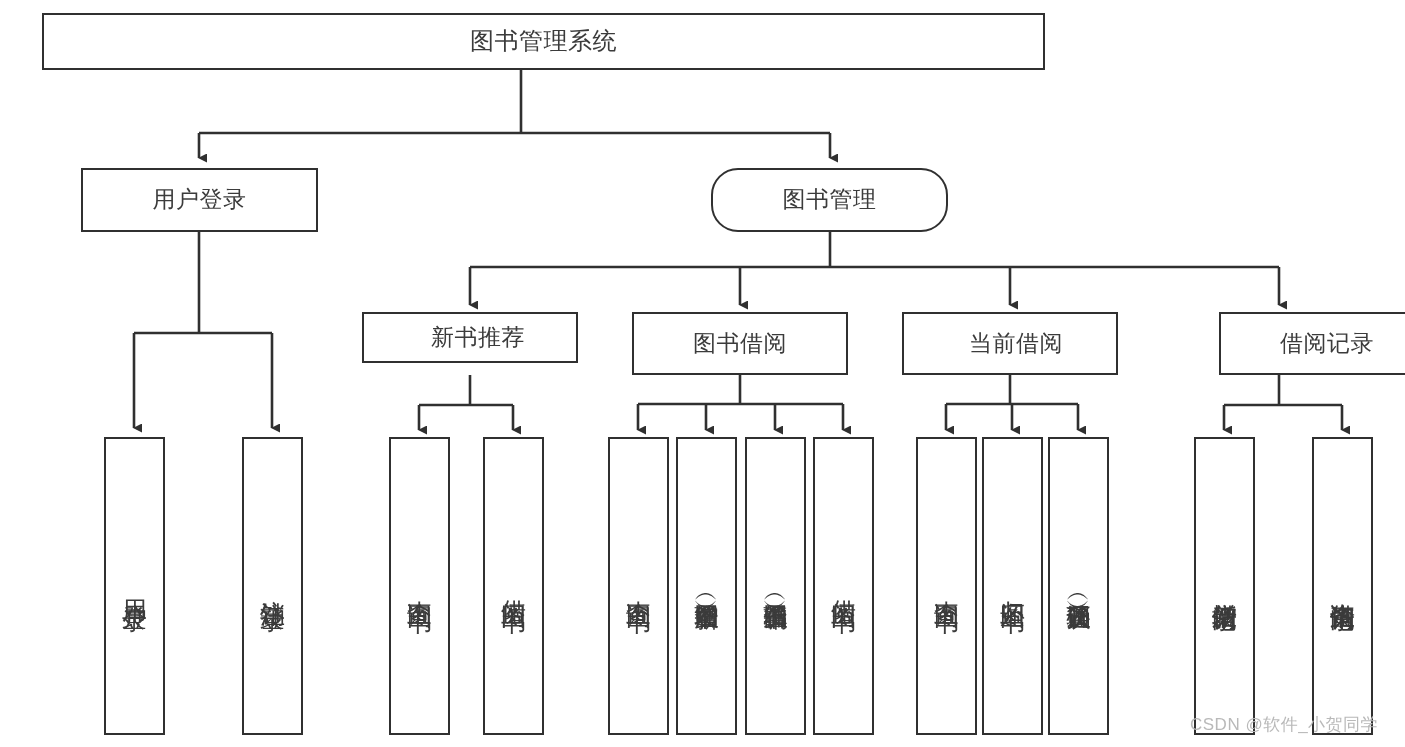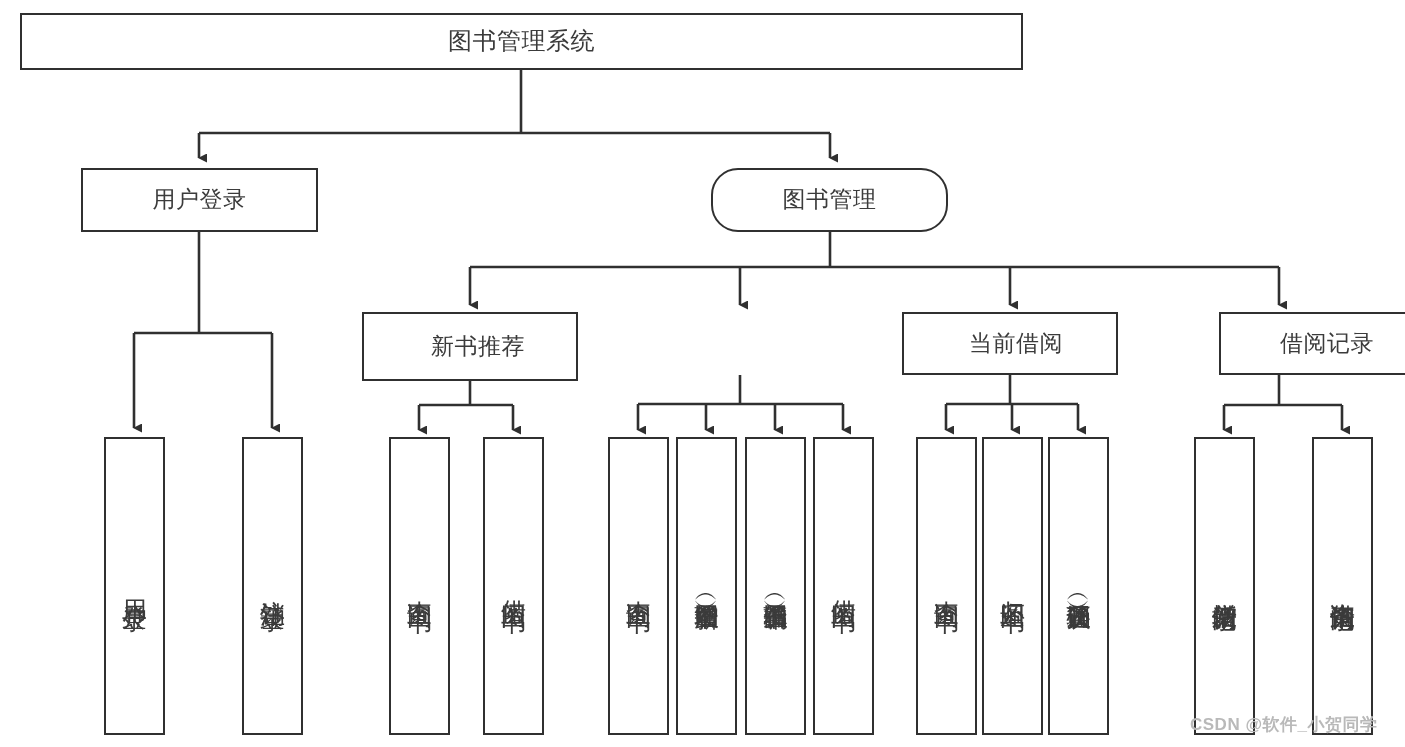--- a/index.html
+++ b/index.html
@@ -27,20 +27,21 @@
     justify-content: center;
     color: #3b3b3b;
   }
   .node.horiz {
     font-size: 23px;
     letter-spacing: 0.5px;
     line-height: 1.1;
   }
   .node.root {
     font-size: 24px;
+    margin-left: 22px;
   }
   .node.vert {
     writing-mode: vertical-rl;
     text-orientation: upright;
     font-size: 25px;
     line-height: 1.0;
     letter-spacing: 3px;
     padding: 2px 0;
   }
   .node.vert.tight {
@@ -57,21 +58,20 @@
     width: 1405px;
     height: 747px;
     pointer-events: none;
   }
   .wm {
     position: absolute;
     color: #b9b9b9;
     font-size: 17px;
     letter-spacing: 0.5px;
     white-space: nowrap;
-    font-weight: bold;
   }
 </style>
 </head>
 <body>
 
 <div id="canvas">
 
   <svg class="links" viewBox="0 0 1405 747">
     <defs>
       <marker id="arw" markerWidth="9" markerHeight="9" refX="4.5" refY="8" orient="auto" markerUnits="userSpaceOnUse">
@@ -120,21 +120,22 @@
       <path d="M1224,405 L1224,430" marker-end="url(#arw)"></path>
       <path d="M1342,405 L1342,430" marker-end="url(#arw)"></path>
     </g>
   </svg>
 
   <div class="node horiz root" style="left:20px; top:13px; width:1003px; height:57px;">图书管理系统</div>
 
   <div class="node horiz" style="left:81px; top:168px; width:237px; height:64px;">用户登录</div>
   <div class="node horiz" style="left:711px; top:168px; width:237px; height:64px;border-radius:27px;">图书管理</div>
 
-  <div class="node horiz" style="left:362px; top:312px; width:216px; height:69px;padding-left:16px;">新书推荐</div>
+  <div class="node horiz" style="left:362px; top:312px; width:216px; height:51px;padding-left:16px;">新书推荐</div>
+  <div class="node horiz" style="left:632px; top:312px; width:216px; height:63px;">图书借阅</div>
   <div class="node horiz" style="left:902px; top:312px; width:216px; height:63px;padding-left:12px;">当前借阅</div>
   <div class="node horiz" style="left:1171px; top:312px; width:216px; height:63px;margin-left:48px;">借阅记录</div>
 
   <div class="node vert" style="left:104px; top:437px; width:61px; height:298px;">用户登录</div>
   <div class="node vert" style="left:242px; top:437px; width:61px; height:298px;">注销登录</div>
 
   <div class="node vert" style="left:389px; top:437px; width:61px; height:298px;">查询图书</div>
   <div class="node vert" style="left:483px; top:437px; width:61px; height:298px;">借阅图书</div>
 
   <div class="node vert" style="left:608px; top:437px; width:61px; height:298px;">查询图书</div>

